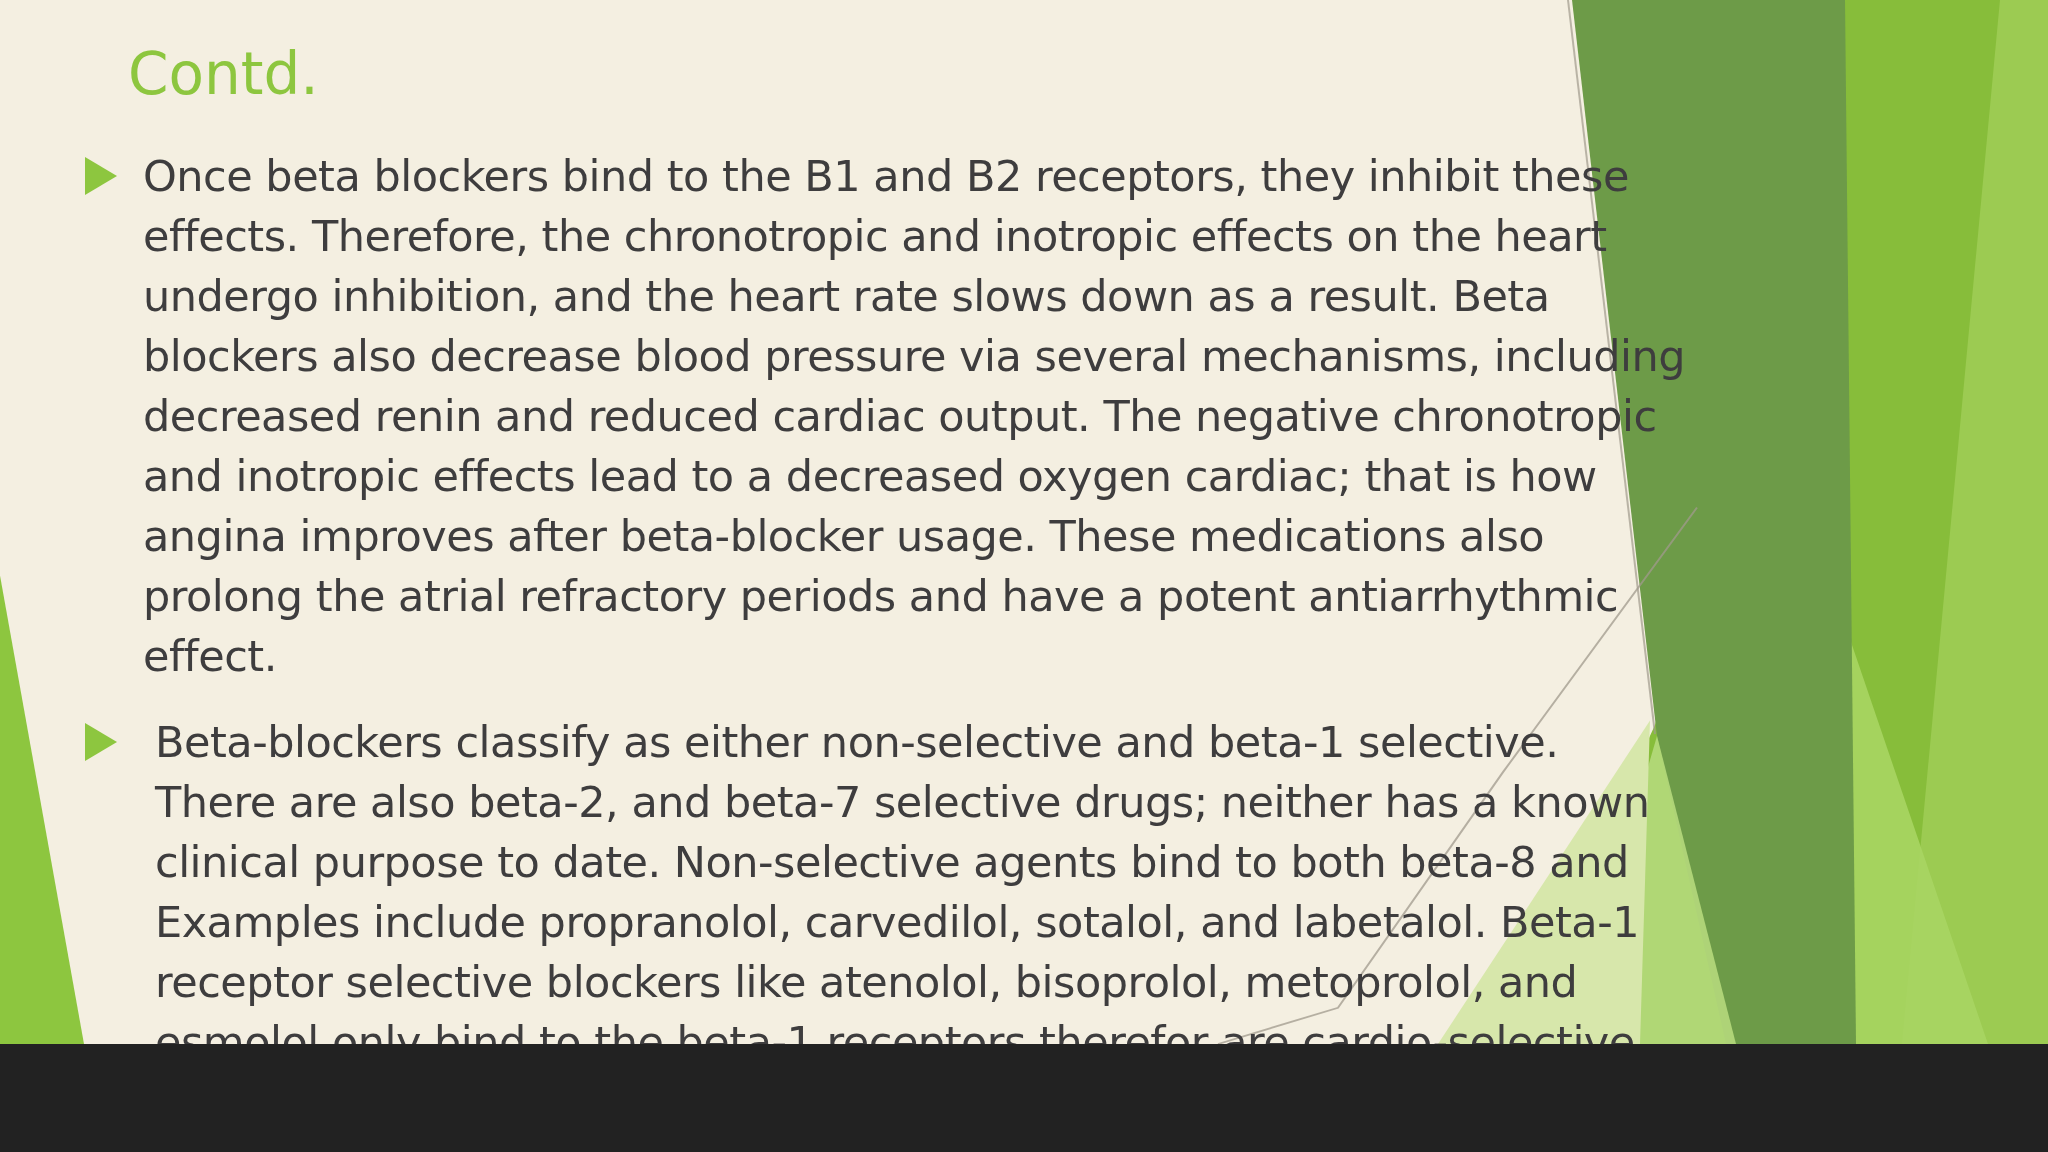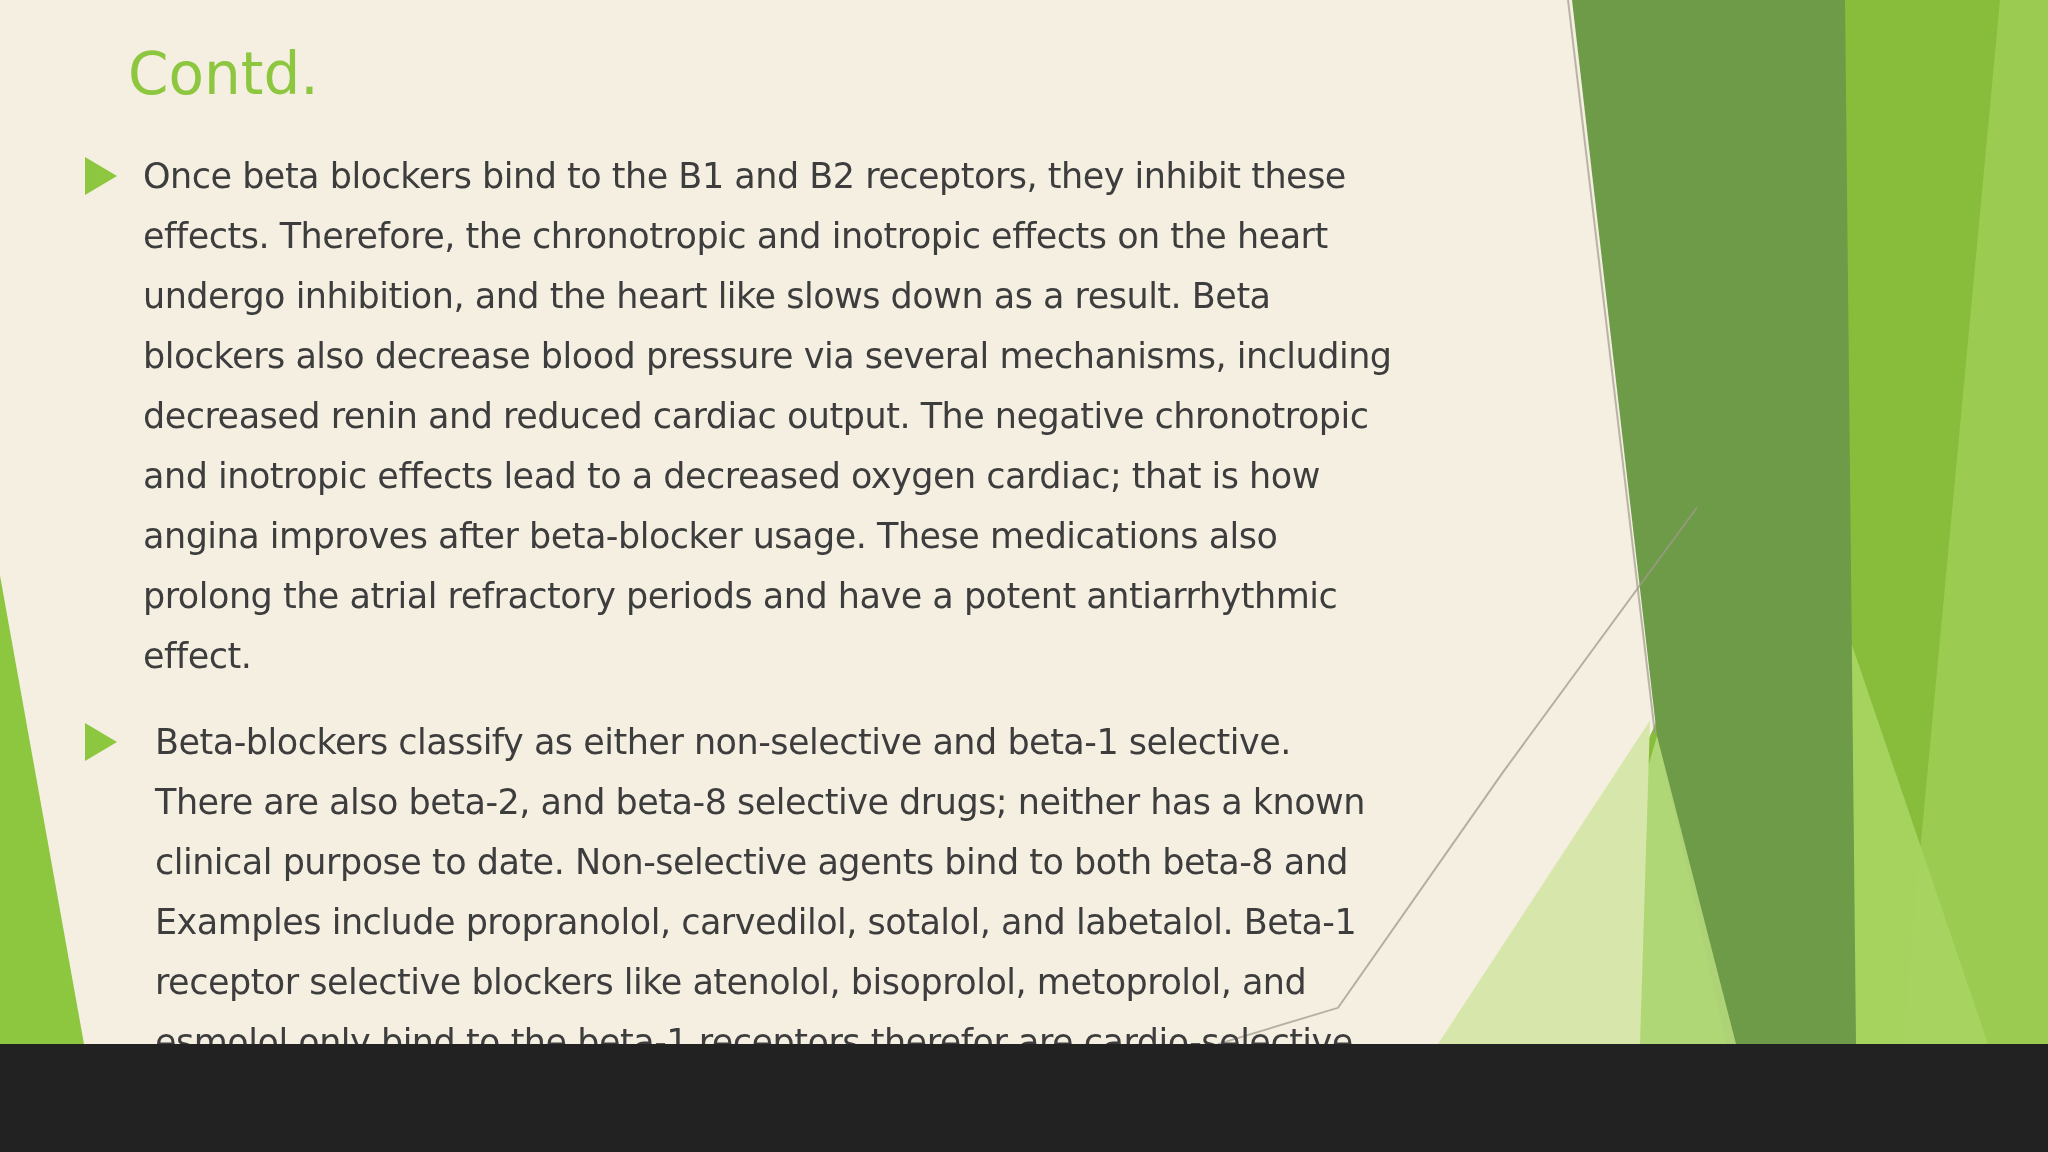--- a/index.html
+++ b/index.html
@@ -20,21 +20,21 @@
   .bullet{position:absolute;left:85px;display:flex;align-items:flex-start;}
   .bullet .arrow{
     width:0;height:0;flex:0 0 auto;
     border-left:32px solid var(--green-accent,#8dc63f);
     border-top:19px solid transparent;
     border-bottom:19px solid transparent;
     margin-top:11px;
   }
   .bullet .lines{margin-left:26px;}
   .bullet .lines div{
-    font-size:35px;line-height:60px;
+    font-size:43px;line-height:60px;
     color:var(--text-color,#3e3d3e);
     letter-spacing:-0.5px;
     white-space:nowrap;
   }
   .bullet-1{top:146px;}
   .bullet-2{top:712px;gap:12px;}
 </style>
 </head>
 <body>
 
@@ -52,35 +52,35 @@
     <polygon points="0,635 0,1152 84,1152" fill="#8dc63f"></polygon>
   </svg>
 
   <h1 class="title">Contd.</h1>
 
   <div class="bullet bullet-1">
     <span class="arrow"></span>
     <div class="lines">
       <div>Once beta blockers bind to the B1 and B2 receptors, they inhibit these</div>
       <div>effects. Therefore, the chronotropic and inotropic effects on the heart</div>
-      <div>undergo inhibition, and the heart like slows down as a result. Beta</div>
+      <div>undergo inhibition, and the heart rate slows down as a result. Beta</div>
       <div>blockers also decrease blood pressure via several mechanisms, including</div>
       <div>decreased renin and reduced cardiac output. The negative chronotropic</div>
       <div>and inotropic effects lead to a decreased oxygen cardiac; that is how</div>
       <div>angina improves after beta-blocker usage. These medications also</div>
       <div>prolong the atrial refractory periods and have a potent antiarrhythmic</div>
       <div>effect.</div>
     </div>
   </div>
 
   <div class="bullet bullet-2">
     <span class="arrow"></span>
     <div class="lines">
       <div>Beta-blockers classify as either non-selective and beta-1 selective.</div>
-      <div>There are also beta-2, and beta-8 selective drugs; neither has a known</div>
+      <div>There are also beta-2, and beta-7 selective drugs; neither has a known</div>
       <div>clinical purpose to date. Non-selective agents bind to both beta-8 and</div>
       <div>Examples include propranolol, carvedilol, sotalol, and labetalol. Beta-1</div>
       <div>receptor selective blockers like atenolol, bisoprolol, metoprolol, and</div>
       <div>esmolol only bind to the beta-1 receptors therefor are cardio-selective.</div>
     </div>
   </div>
 
 </div>
 
 </body></html>

